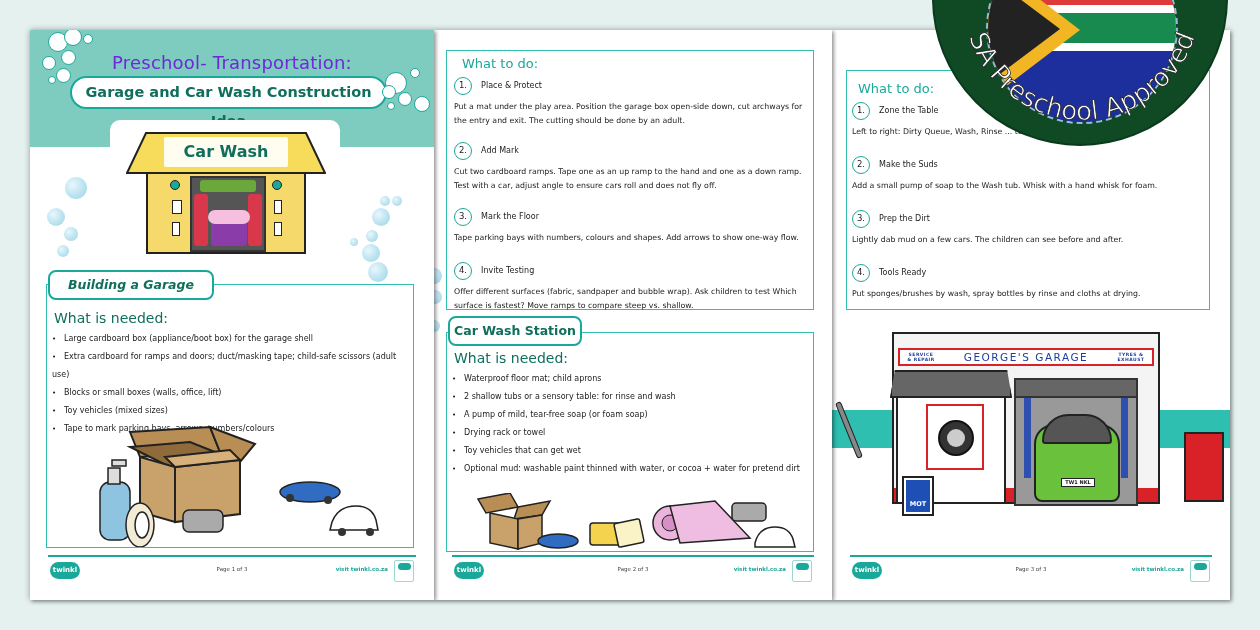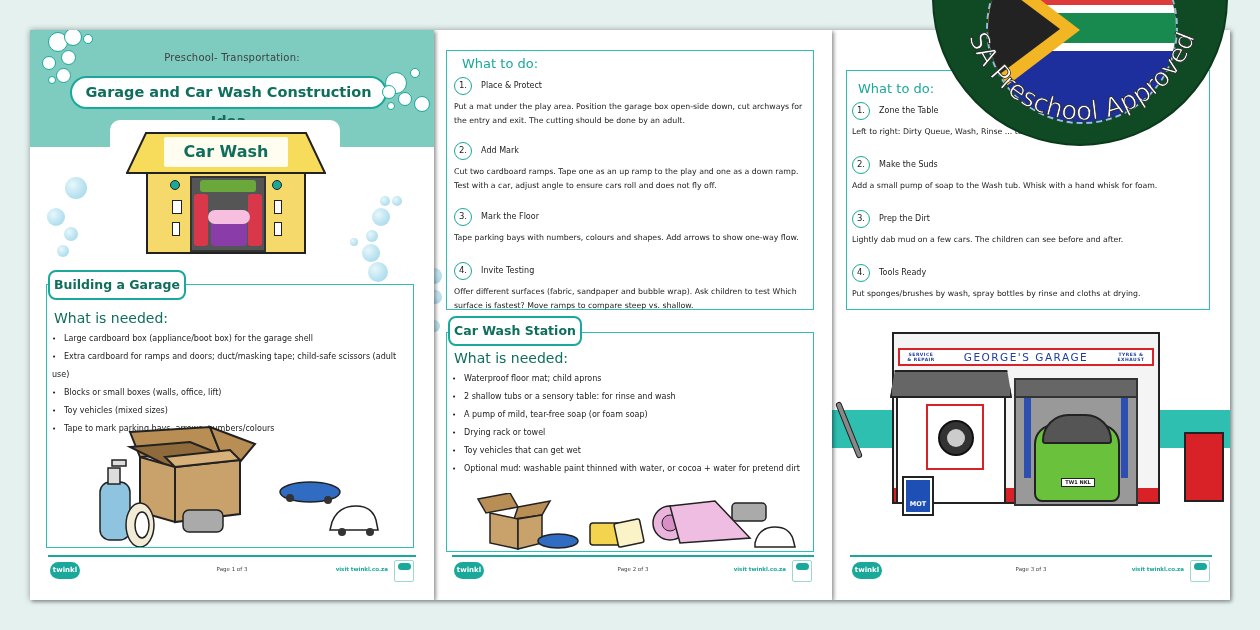--- a/index.html
+++ b/index.html
@@ -6,21 +6,21 @@
   html, body { width: 1260px; height: 630px; overflow: hidden; }
   body { background: #e4f1ef; font-family: "DejaVu Sans", sans-serif; position: relative; color: #222; }
 
   .page { position: absolute; background: #fff; box-shadow: 0 0 6px rgba(0,0,0,0.35), 2px 2px 3px rgba(0,0,0,0.25); overflow: hidden; }
   #page1 { left: 30px; top: 30px; width: 404px; height: 570px; z-index: 3; }
   #page2 { left: 434px; top: 30px; width: 398px; height: 570px; z-index: 2; }
   #page3 { left: 832px; top: 30px; width: 398px; height: 570px; z-index: 1; }
 
   
   .p1-header { position: absolute; left: 0; top: 0; width: 404px; height: 117px; background: #7ecbc0; }
-  .p1-subtitle { position: absolute; top: 22px; left: 0; width: 100%; text-align: center; color: #404040; font-size: 10px; letter-spacing: 0.2px; }
+  .p1-subtitle { position: absolute; top: 22px; left: 0; width: 100%; text-align: center; color: #6d28d9; font-size: 18px; letter-spacing: 0.2px; }
   .p1-title-pill { position: absolute; top: 46px; left: 40px; width: 317px; height: 33px; background: #fff; border: 2px solid #1aa89a; border-radius: 17px; text-align: center; line-height: 29px; color: #0f6f5c; font-size: 14.5px; font-weight: bold; }
   .p1-tab { position: absolute; top: 90px; left: 80px; width: 230px; height: 40px; background: #fff; border-radius: 10px 10px 0 0; }
   .bubble { position: absolute; border-radius: 50%; background: #fff; border: 1.5px solid #1aa89a; }
   .bubble.blue { background: radial-gradient(circle at 35% 35%, #e8f7fc 0%, #b7e1ef 60%, #9fd4e6 100%); border: none; }
 
   
   .carwash { position: absolute; left: 96px; top: 102px; width: 200px; height: 125px; }
   .cw-roof { position: absolute; left: 0; top: 0; width: 200px; height: 42px; background: #f7dc5c; clip-path: polygon(10% 0, 90% 0, 100% 100%, 0 100%); border-bottom: 2px solid #222; }
   .cw-roof-outline { position: absolute; left: 0; top: 0; width: 200px; height: 42px; }
   .cw-sign { position: absolute; left: 38px; top: 5px; width: 124px; height: 30px; background: #fffdf0; border-radius: 2px; text-align: center; line-height: 30px; color: #0f6f5c; font-weight: bold; font-size: 16px; }
@@ -145,21 +145,21 @@
         <div class="cw-brush-top"></div>
         <div class="cw-brush-l"></div>
         <div class="cw-brush-r"></div>
         <div class="cw-car"></div>
         <div class="cw-foam"></div>
       </div>
     </div>
   </div>
 
   <div class="section-box" style="left:16px;top:254px;width:368px;height:264px;"></div>
-  <div class="section-tab" style="left:18px;top:240px;width:138px;height:30px;line-height:25px;">Building a Garage</div>
+  <div class="section-tab" style="left:18px;top:240px;width:166px;height:30px;line-height:25px;font-style:italic;">Building a Garage</div>
   <div class="needed-title" style="left:24px;top:280px;">What is needed:</div>
   <ul class="bullets" style="left:22px;top:300px;width:360px;">
     <li>Large cardboard box (appliance/boot box) for the garage shell</li>
     <li>Extra cardboard for ramps and doors; duct/masking tape; child-safe scissors (adult use)</li>
     <li>Blocks or small boxes (walls, office, lift)</li>
     <li>Toy vehicles (mixed sizes)</li>
     <li>Tape to mark parking bays, arrows, numbers/colours</li>
   </ul>
 
   <svg class="ill" style="left:60px;top:392px;" width="300" height="125" viewBox="0 0 300 125">
@@ -201,21 +201,21 @@
   <div class="todo-title" style="left:28px;top:26px;">What to do:</div>
 
   <div class="step" style="left:20px;top:45px;">
     <span class="step-num">1.</span>
     <span class="step-title">Place &amp; Protect</span>
     <div class="step-desc">Put a mat under the play area. Position the garage box open-side down, cut archways for the entry and exit. The cutting should be done by an adult.</div>
   </div>
   <div class="step" style="left:20px;top:110px;">
     <span class="step-num">2.</span>
     <span class="step-title">Add Mark</span>
-    <div class="step-desc">Cut two cardboard ramps. Tape one as an up ramp to the play and one as a down ramp. Test with a car, adjust angle to ensure cars roll and does not  fly off.</div>
+    <div class="step-desc">Cut two cardboard ramps. Tape one as an up ramp to the hand and one as a down ramp. Test with a car, adjust angle to ensure cars roll and does not  fly off.</div>
   </div>
   <div class="step" style="left:20px;top:176px;">
     <span class="step-num">3.</span>
     <span class="step-title">Mark the Floor</span>
     <div class="step-desc">Tape parking bays with numbers, colours and shapes. Add arrows to show one-way flow.</div>
   </div>
   <div class="step" style="left:20px;top:230px;">
     <span class="step-num">4.</span>
     <span class="step-title">Invite Testing</span>
     <div class="step-desc">Offer different surfaces (fabric, sandpaper and bubble wrap). Ask children to test Which surface is fastest? Move ramps to compare steep vs. shallow.</div>

